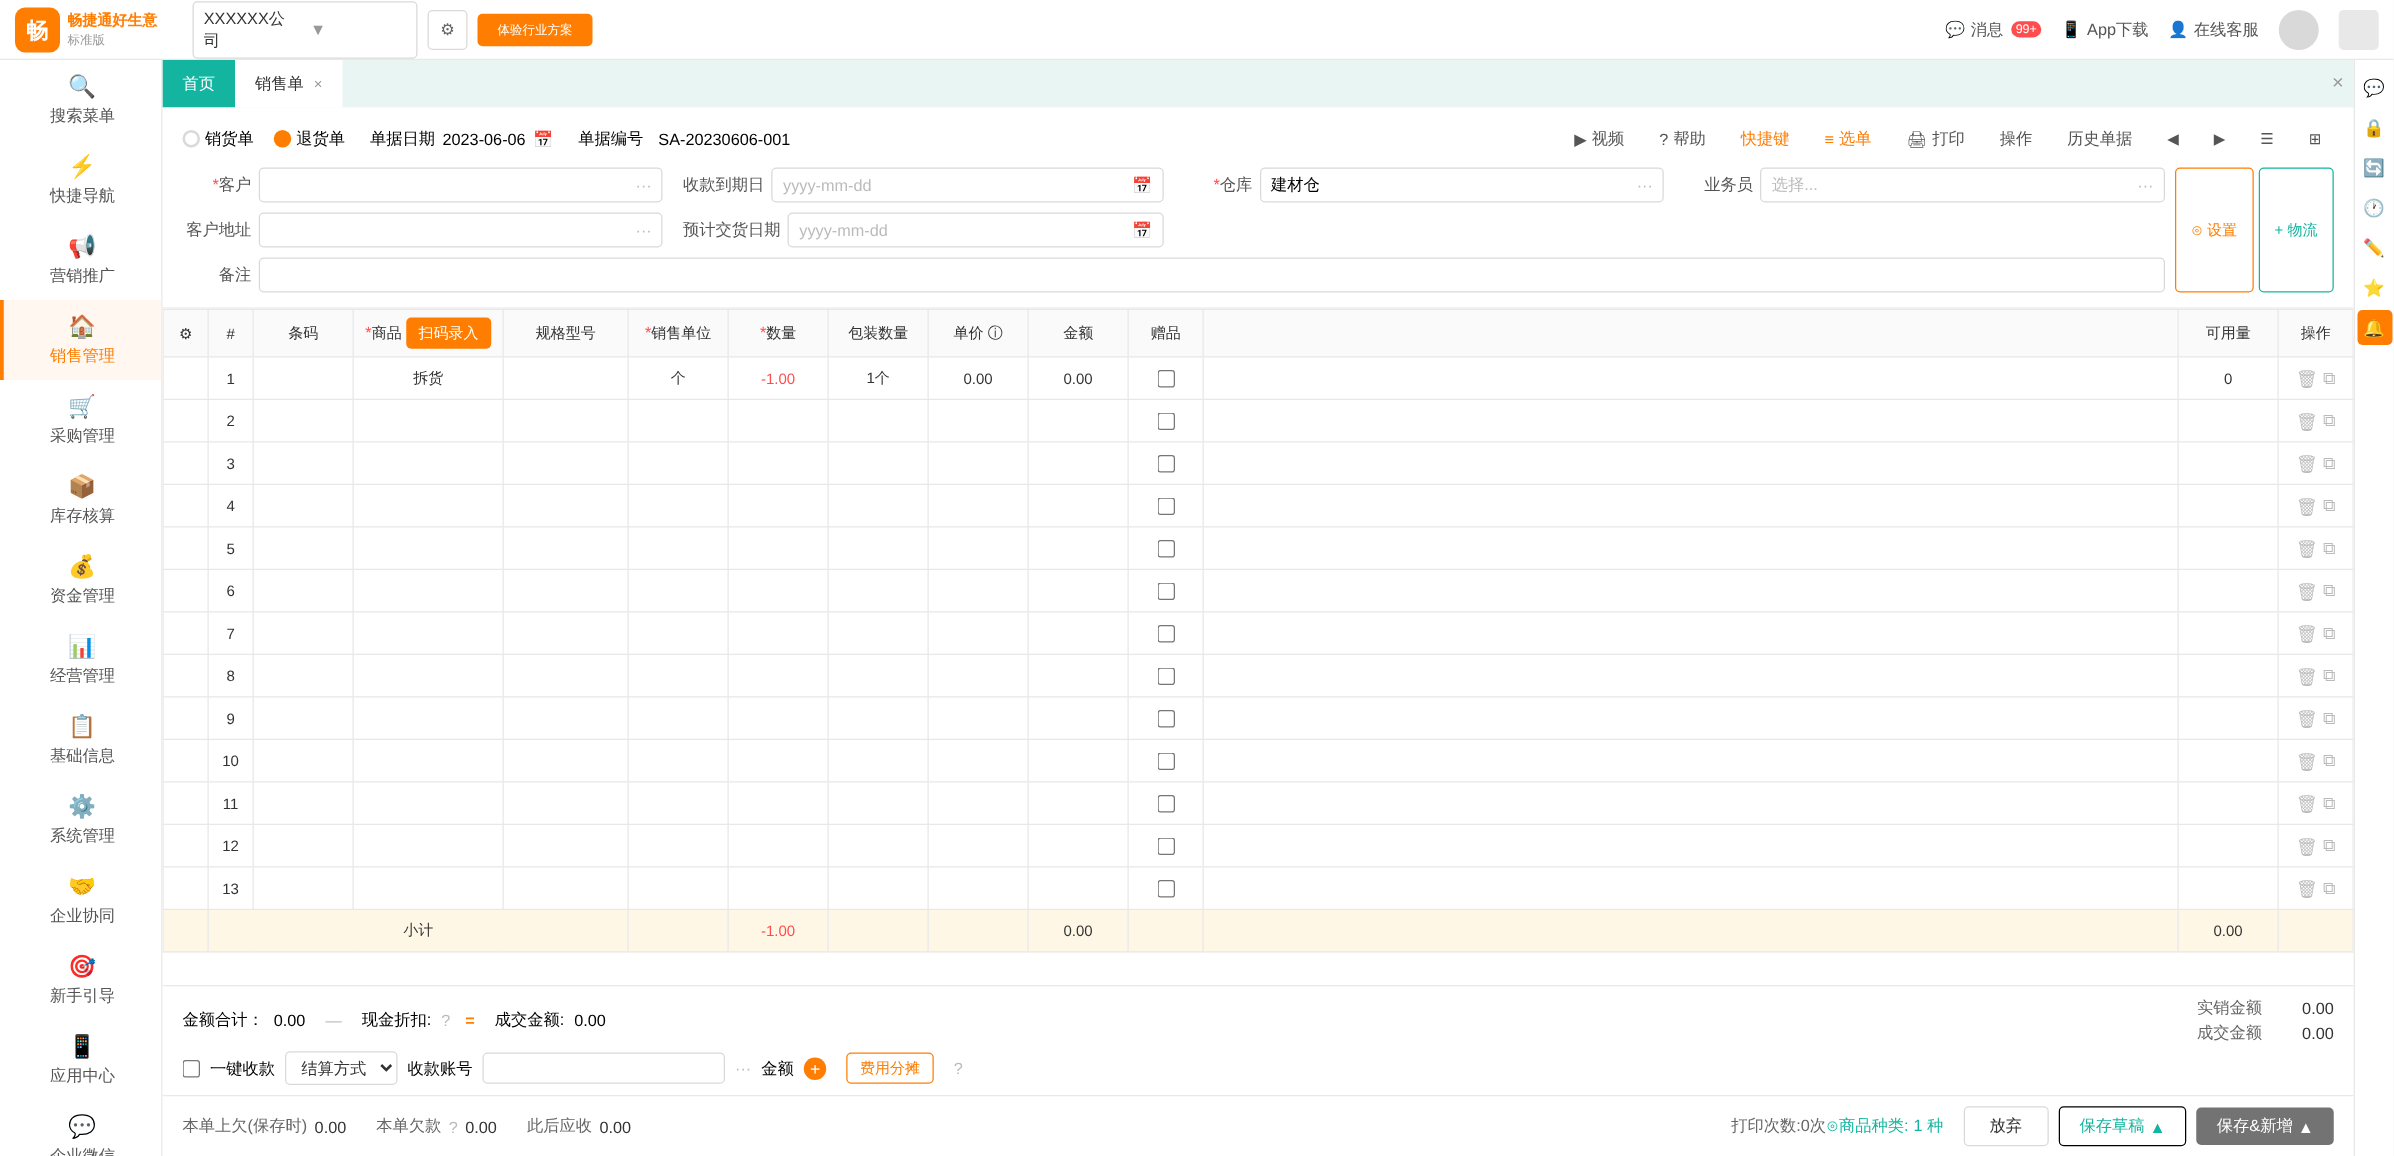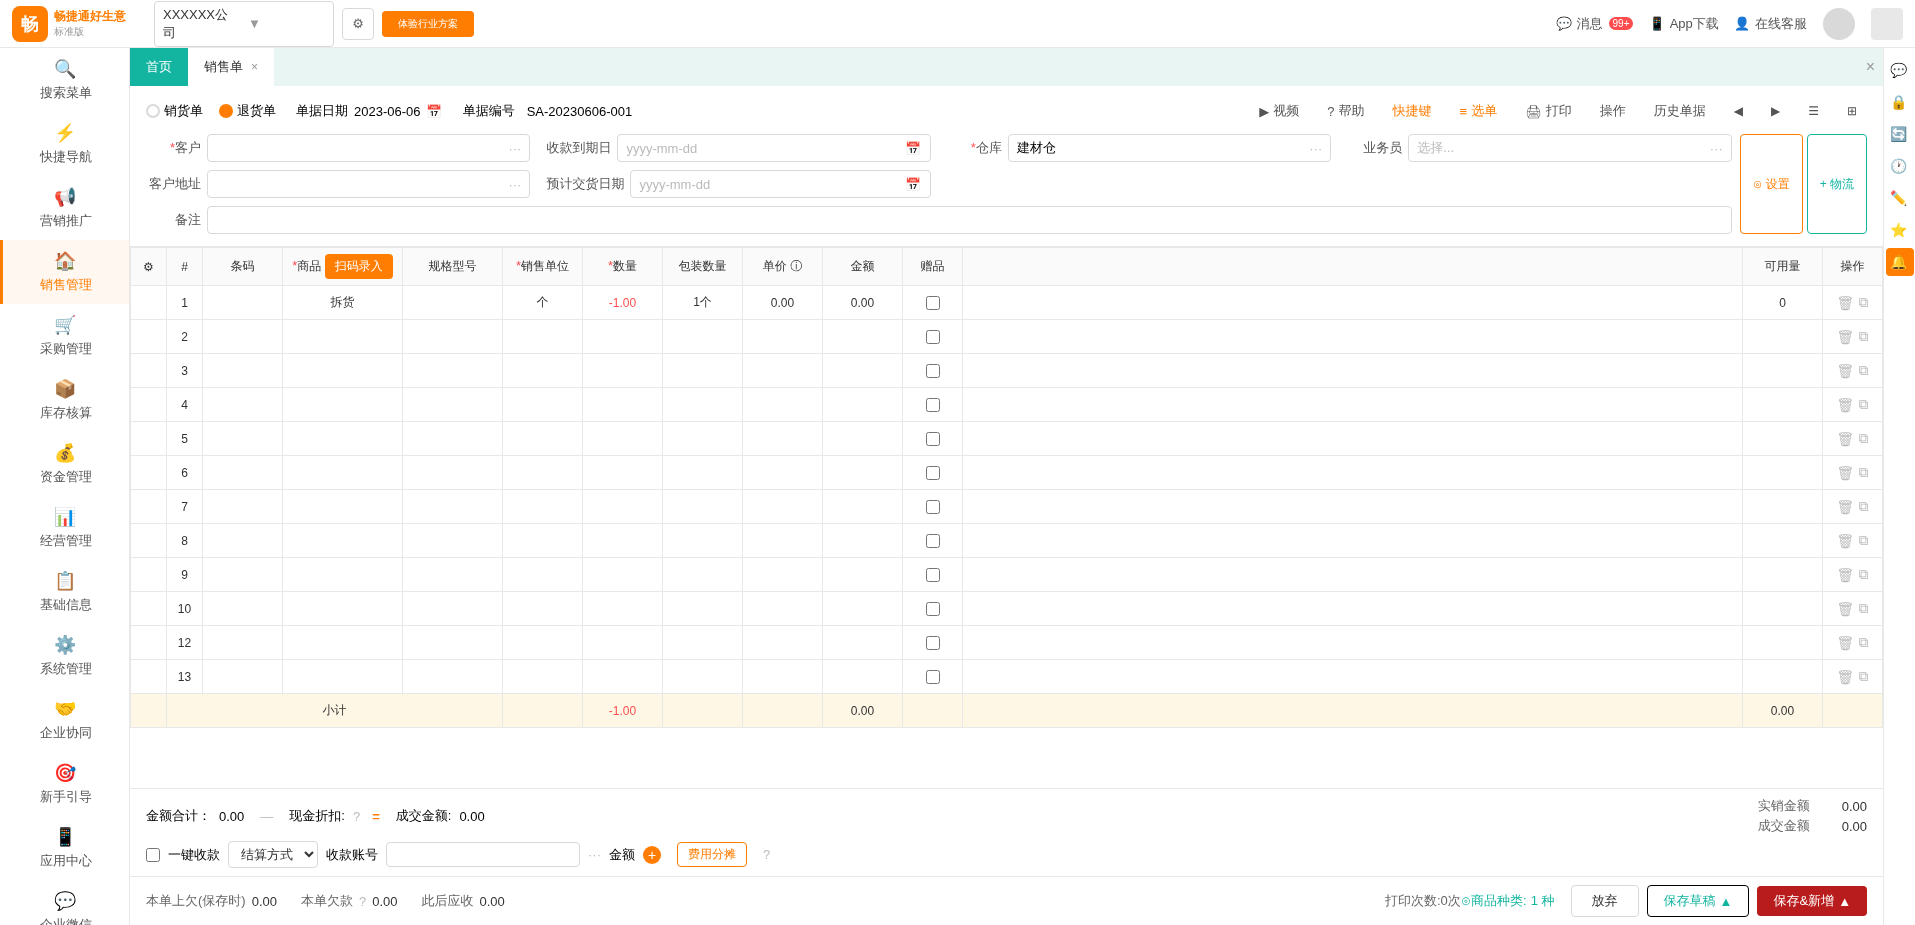--- a/index.html
+++ b/index.html
@@ -215,21 +215,21 @@
     .discard-btn {
       border: 1px solid #d9d9d9; background: white; color: #333;
       padding: 6px 20px; border-radius: 4px; cursor: pointer;
     }
     .save-draft-btn {
       border: 1px solid #000000; background: white; color: #13b5a0;
       padding: 6px 16px; border-radius: 4px; cursor: pointer;
       display: flex; align-items: center; gap: 4px;
     }
     .save-new-btn {
-      background: #b91c1c; color: white; border: none;
+      background: #737373; color: white; border: none;
       padding: 6px 16px; border-radius: 4px; cursor: pointer;
       display: flex; align-items: center; gap: 4px;
     }
 
     
     .right-sidebar {
       width: 32px; background: #fff; border-left: 1px solid #e8e8e8;
       display: flex; flex-direction: column; align-items: center;
       padding: 8px 0; gap: 4px; flex-shrink: 0;
     }
@@ -774,20 +774,45 @@
                 <td></td>
               <td>
                   <div class="row-actions">
                     <span class="row-action-btn">🗑</span>
                     <span class="row-action-btn">⧉</span>
                   </div>
                 </td>
             </tr>
             <tr>
               <td></td>
+                <td>11</td>
+                <td></td>
+                <td></td>
+                <td></td>
+                <td></td>
+                <td></td>
+                <td></td>
+                <td></td>
+                <td></td>
+              <td>
+                  <div class="checkbox-cell">
+                    <input type="checkbox" class="table-checkbox" style="">
+                  </div>
+                </td>
+                <td></td>
+                <td></td>
+              <td>
+                  <div class="row-actions">
+                    <span class="row-action-btn">🗑</span>
+                    <span class="row-action-btn">⧉</span>
+                  </div>
+                </td>
+            </tr>
+            <tr>
+              <td></td>
                 <td>12</td>
                 <td></td>
                 <td></td>
                 <td></td>
                 <td></td>
                 <td></td>
                 <td></td>
                 <td></td>
                 <td></td>
               <td>

